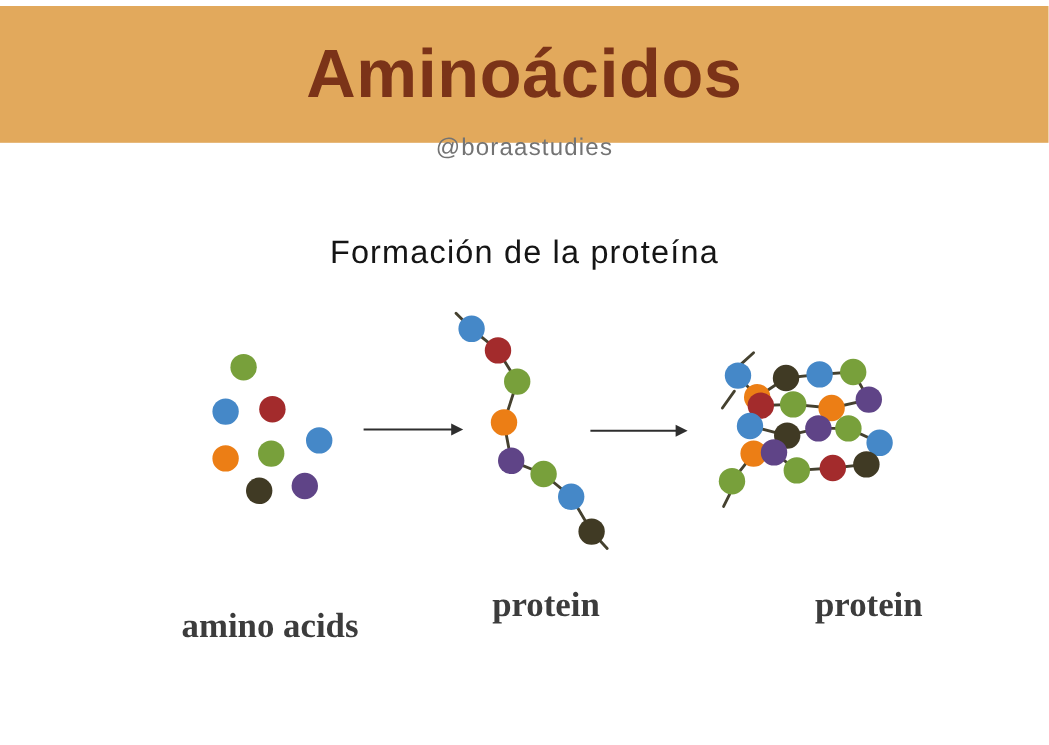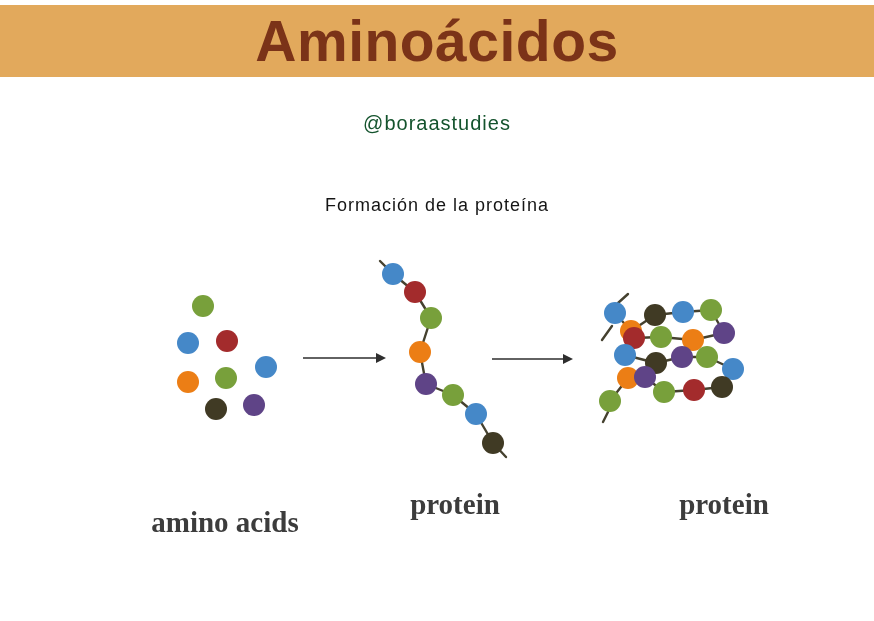--- a/index.html
+++ b/index.html
@@ -1,34 +1,34 @@
 <!DOCTYPE html>
 <html><head>
 <meta charset="utf-8">
 <style>
   html,body{margin:0;padding:0;background:#fff;}
   .page{
     position:relative;width:874px;height:621px;background:#ffffff;
     font-family:"Liberation Sans",sans-serif;overflow:hidden;
   }
   .banner{
-    position:absolute;left:0;top:5px;width:874px;height:72px;
+    position:absolute;left:0;top:5px;width:874px;height:114px;
     display:flex;align-items:center;justify-content:center;
   }
   .banner-title{
     margin:0;font-family:"Liberation Sans",sans-serif;
     font-size:57px;font-weight:900;letter-spacing:0.5px;
   }
   .handle{
     position:absolute;top:112px;left:0;width:874px;text-align:center;
-    font-size:20px;letter-spacing:1px;font-weight:400;color:#14532d;
+    font-size:20px;letter-spacing:1px;font-weight:400;color:#737373;
   }
   .section-title{
     position:absolute;top:195px;left:0;width:874px;text-align:center;
-    font-size:18px;font-weight:300;letter-spacing:1px;color:#151515;
+    font-size:27px;font-weight:300;letter-spacing:1px;color:#151515;
   }
   .diagram-svg{position:absolute;left:0;top:0;}
   .dlabel{
     position:absolute;transform:translateX(-50%);
     font-family:"Liberation Serif",serif;font-weight:bold;
     font-size:29px;color:#3c3c3c;white-space:nowrap;
   }
 </style>
 </head>
 <body>

